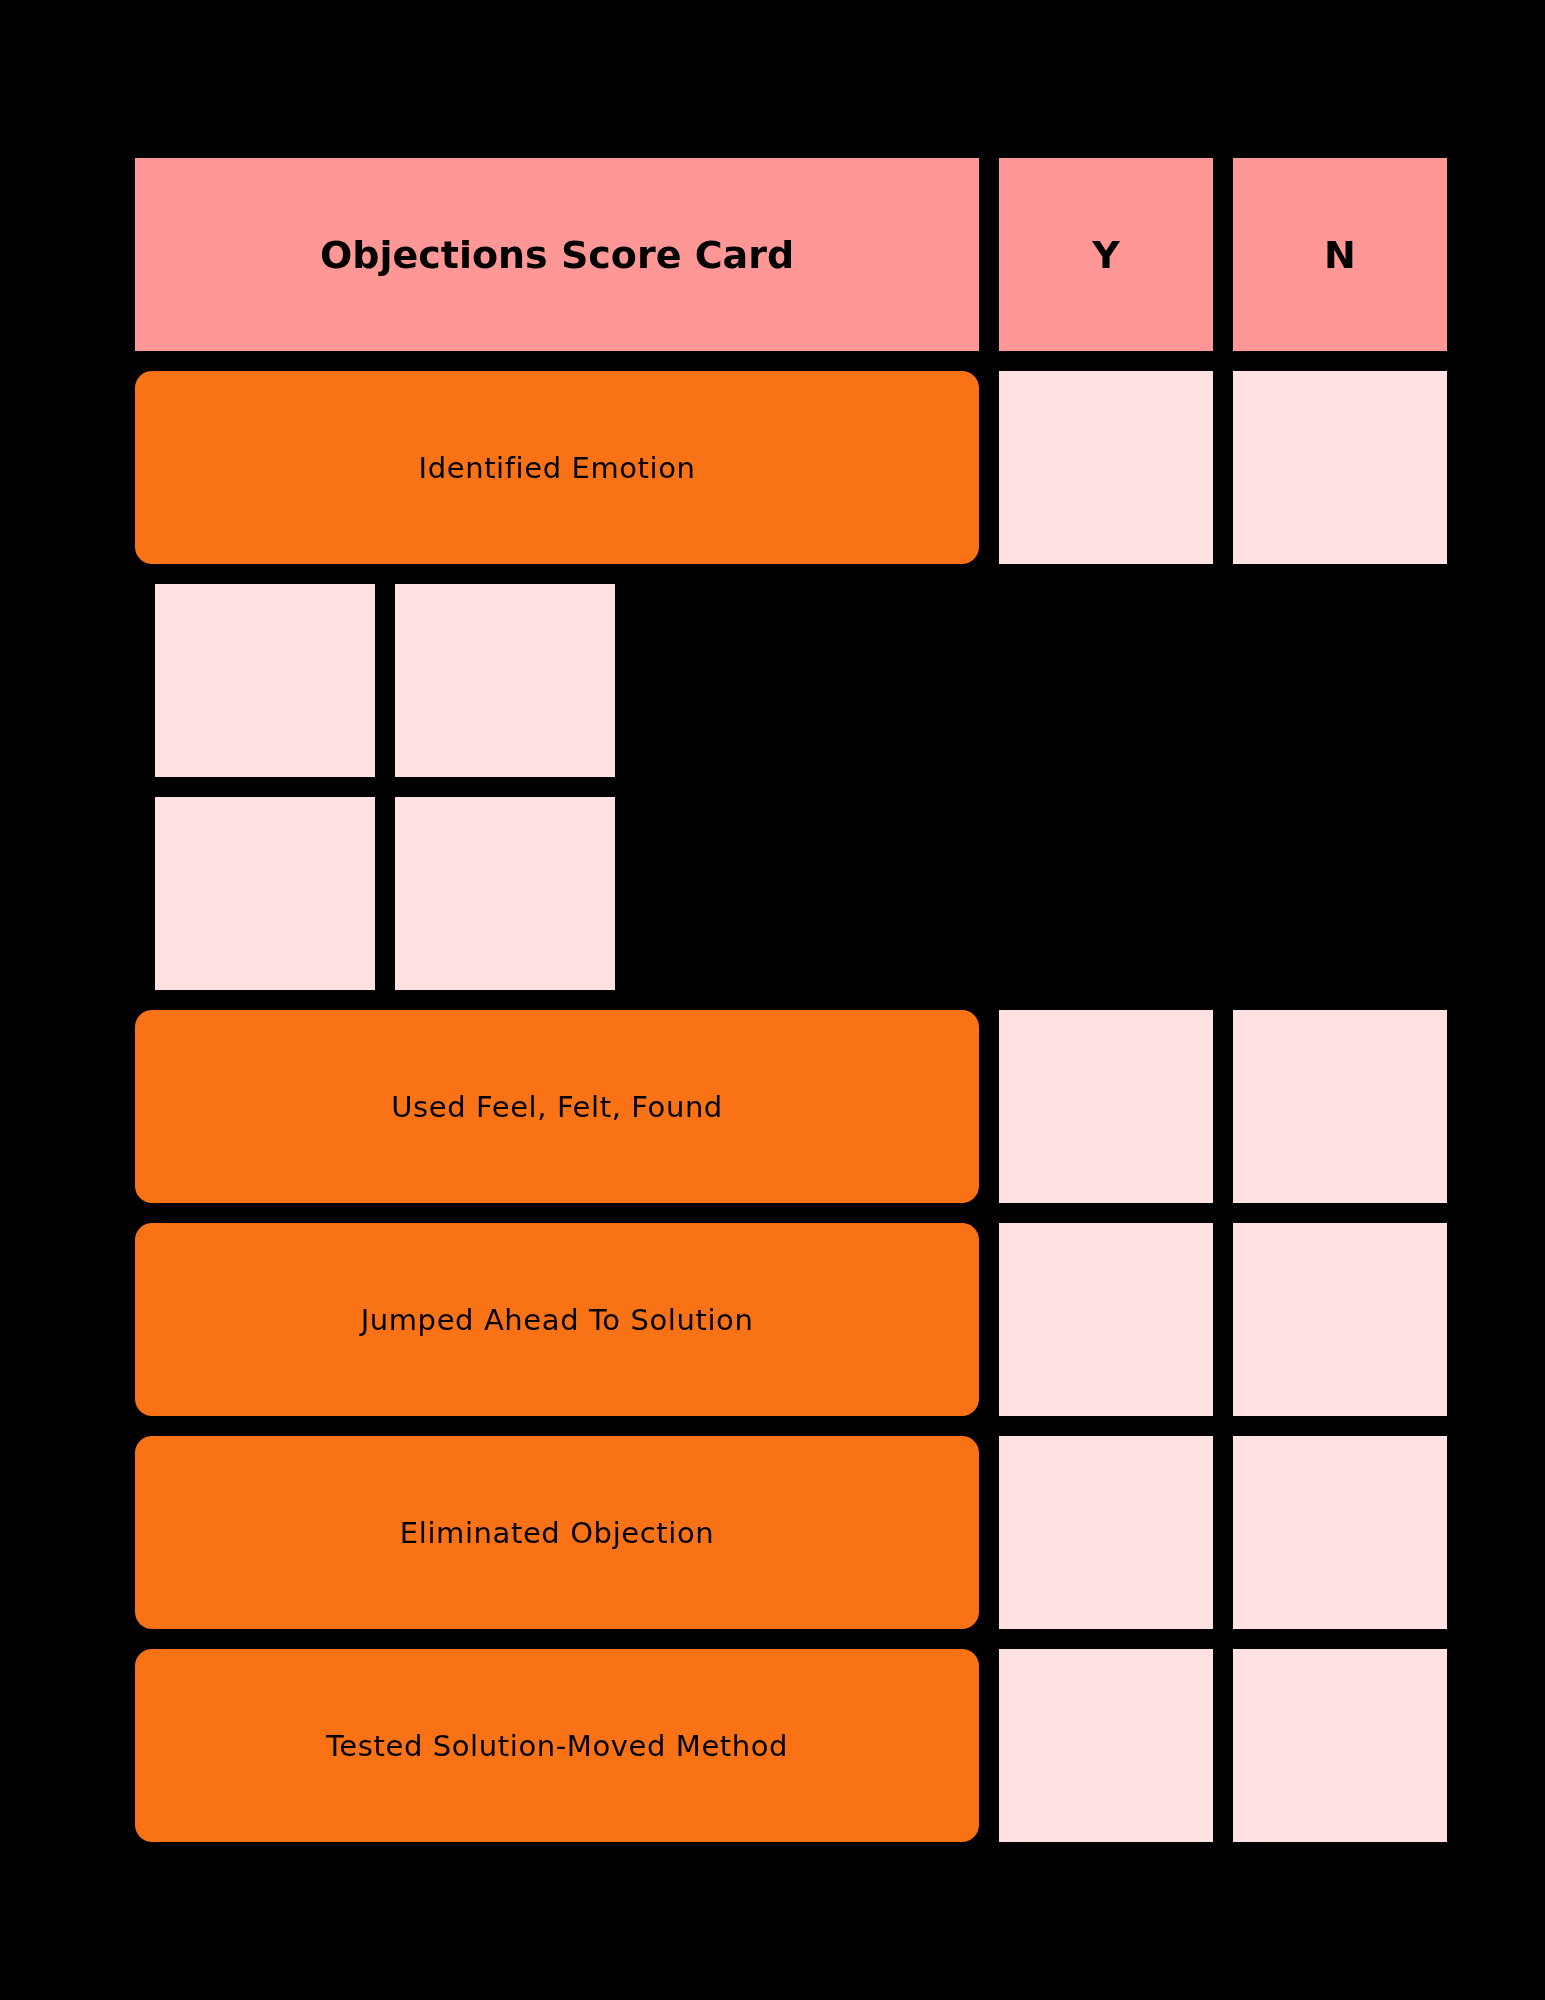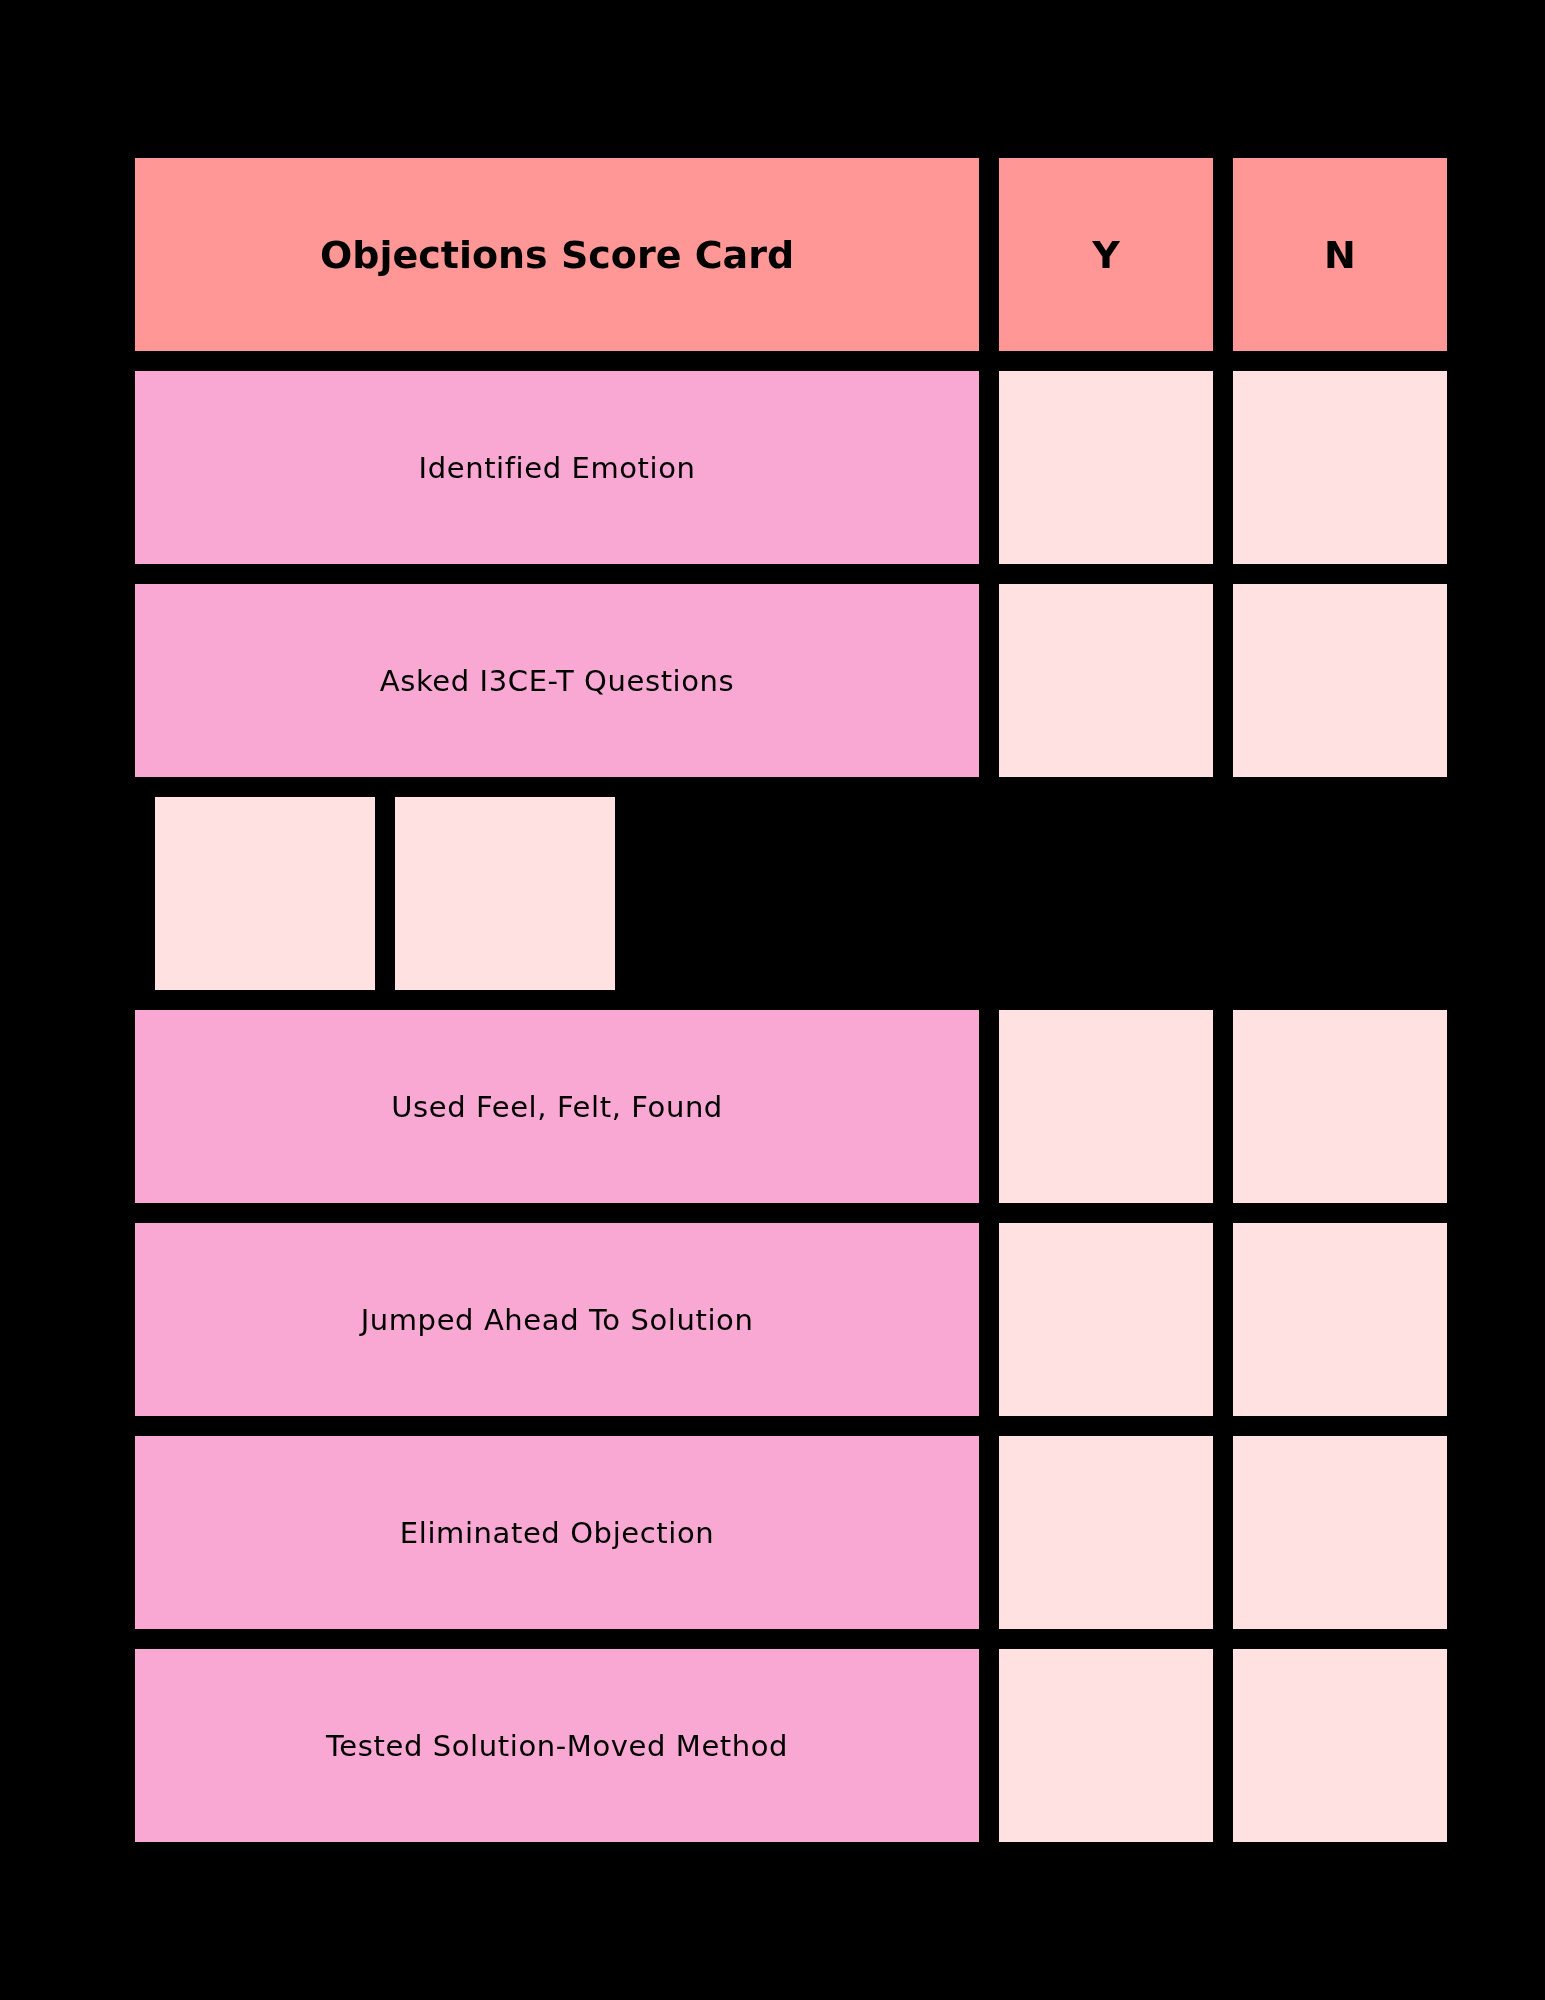--- a/index.html
+++ b/index.html
@@ -39,23 +39,24 @@
     .cell.yn { width: 220px; margin-left: 20px; }
 
     .header .cell {
       background: #FF9797;
       font-weight: bold;
     }
     .header .cell.main { font-size: 38px; letter-spacing: 0px; }
     .header .cell.yn { font-size: 38px; }
 
     .item .cell.main {
-      background: #f9a8d4;
+      background: #f97316;
       font-size: 29px;
       letter-spacing: 0.6px;
+      border-radius: 17px;
     }
     .item .cell.yn {
       background: #FFE1E1;
     }
   </style>
 </head>
 <body>
 
 <div class="scorecard">
 
@@ -65,21 +66,20 @@
     <div class="cell yn">N</div>
   </div>
 
   <div class="row item">
     <div class="cell main">Identified Emotion</div>
     <div class="cell yn"></div>
     <div class="cell yn"></div>
   </div>
 
   <div class="row item">
-    <div class="cell main">Asked I3CE-T Questions</div>
     <div class="cell yn"></div>
     <div class="cell yn"></div>
   </div>
 
   <div class="row item">
     <div class="cell yn"></div>
     <div class="cell yn"></div>
   </div>
 
   <div class="row item">

